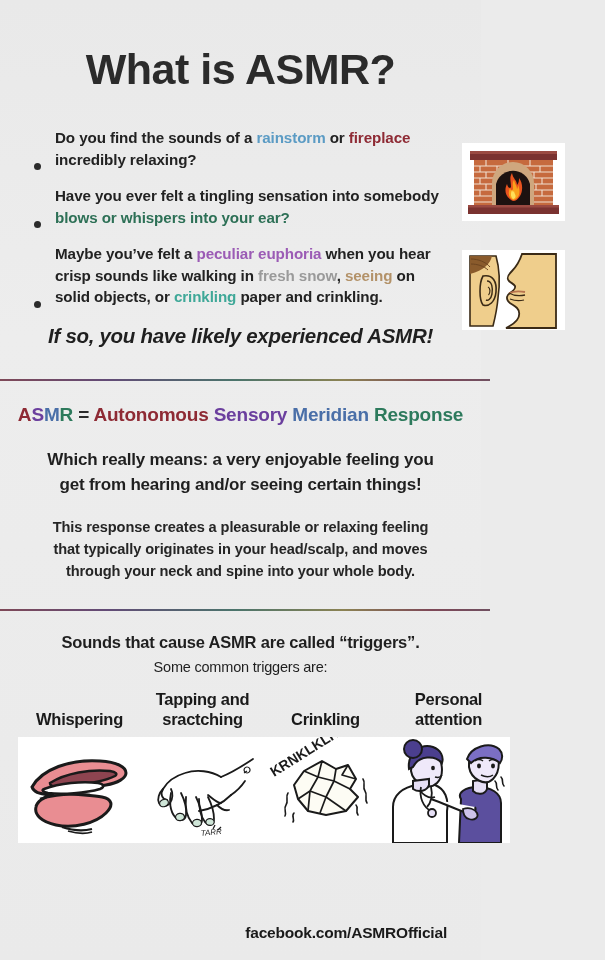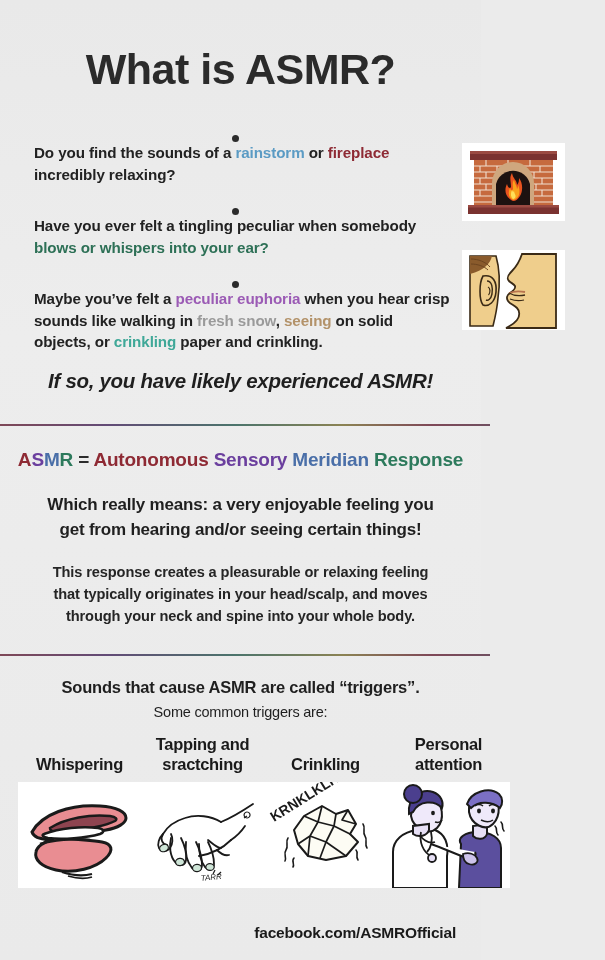--- a/index.html
+++ b/index.html
@@ -32,23 +32,22 @@
   }
 
   
   .bullets {
     margin-top: 36px;
     padding-left: 34px;
     width: 450px;
   }
   .bullet-row {
     display: flex;
-    align-items: center;
+    align-items: flex-end;
     margin-bottom: 15px;
-    flex-direction: column;
   }
   .dot {
     width: 7px; height: 7px;
     border-radius: 50%;
     background: #2b2b2b;
     margin-top: 8px;
     margin-right: 14px;
     flex: none;
   }
   .btext {
@@ -169,21 +168,21 @@
     height: 106px;
     background: #fff;
     margin: 8px auto 0;
     position: relative;
     overflow: hidden;
   }
 
   
   .footer {
     position: absolute;
-    right: 25px;
+    right: 34px;
     bottom: 18px;
     font-size: 15.5px;
     font-weight: bold;
     color: #1a1a1a;
     letter-spacing: -0.2px;
   }
 
   svg { display: block; }
 </style>
 </head>
@@ -193,21 +192,21 @@
 
   <div class="title">What is ASMR?</div>
 
   <div class="bullets">
     <div class="bullet-row">
       <span class="dot"></span>
       <div class="btext"><span>Do you find the sounds of a </span><span class="c-rain">rainstorm</span><span> or </span><span class="c-fire">fireplace</span><span> incredibly relaxing?</span></div>
     </div>
     <div class="bullet-row">
       <span class="dot"></span>
-      <div class="btext"><span>Have you ever felt a tingling peculiar when somebody </span><span class="c-green">blows or whispers into your ear?</span></div>
+      <div class="btext"><span>Have you ever felt a tingling sensation into somebody </span><span class="c-green">blows or whispers into your ear?</span></div>
     </div>
     <div class="bullet-row">
       <span class="dot"></span>
       <div class="btext"><span>Maybe you’ve felt a </span><span class="c-purple">peculiar euphoria</span><span> when you hear crisp sounds like walking in </span><span class="c-gray">fresh snow</span><span>, </span><span class="c-tan">seeing</span><span> on solid objects, or </span><span class="c-teal">crinkling</span><span> paper and crinkling.</span></div>
     </div>
   </div>
 
   <div class="side-img fireplace">
     <svg viewBox="0 0 103 78" width="103" height="78">
       <rect x="0" y="0" width="103" height="78" fill="#ffffff"></rect>

